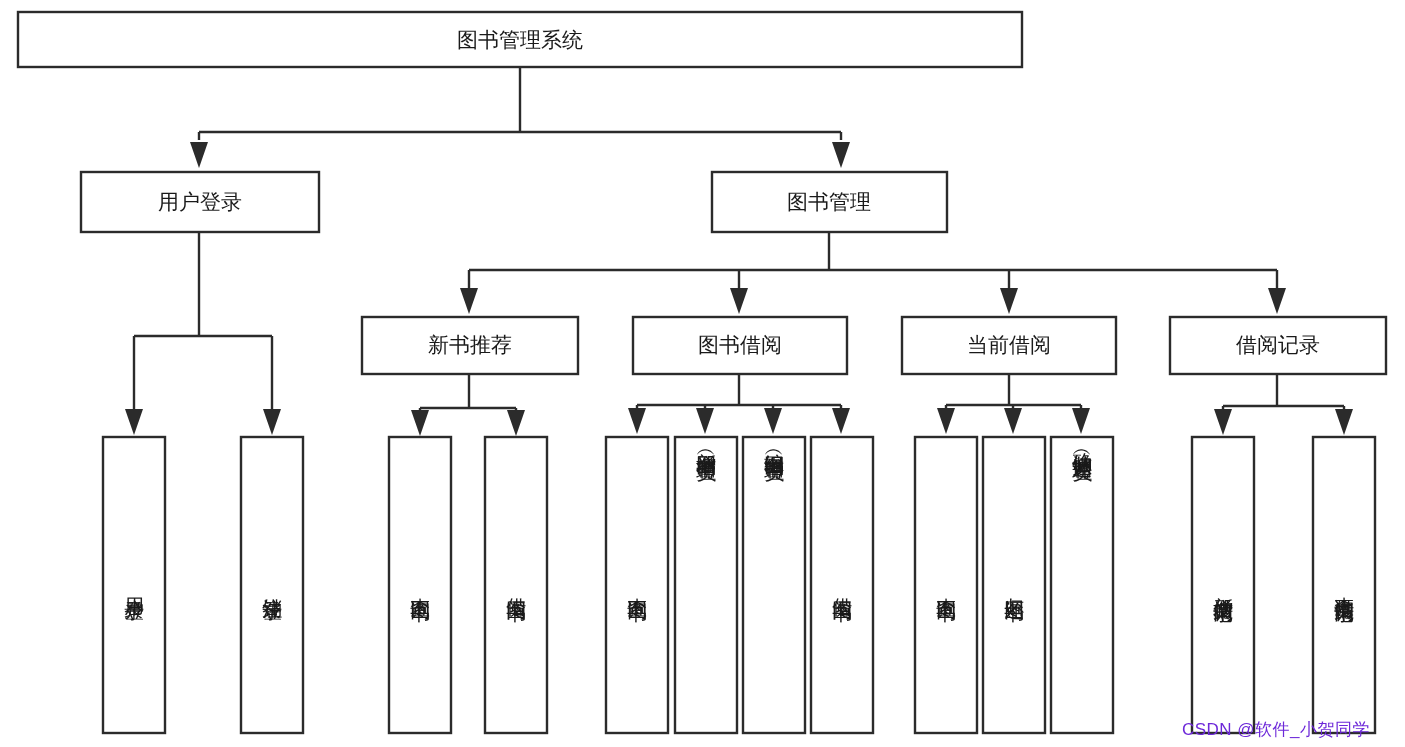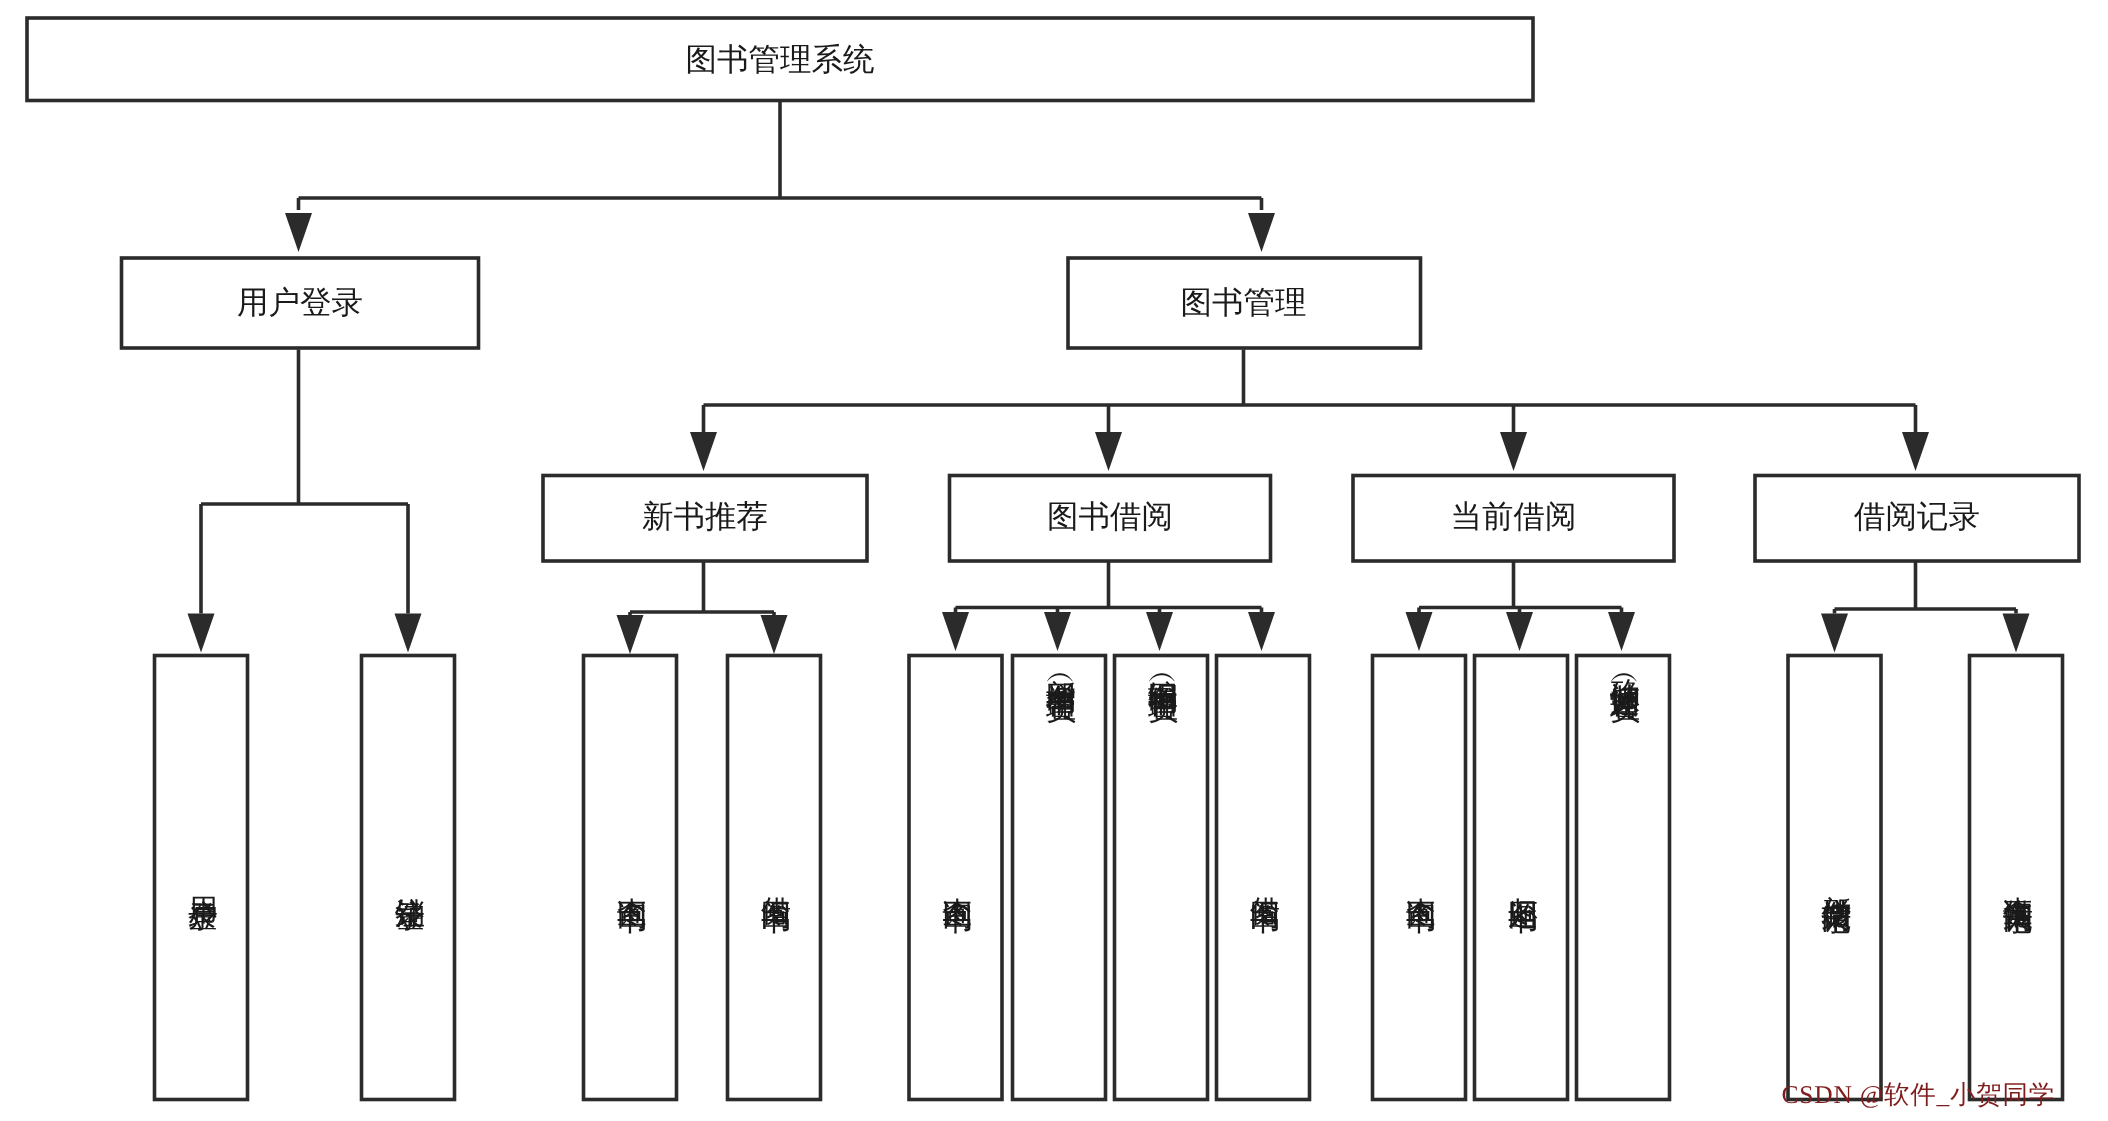--- a/index.html
+++ b/index.html
@@ -45,23 +45,23 @@
     fill: none;
   }
   .arrow-head {
     fill: #2b2b2b;
     stroke: none;
   }
   .watermark {
     position: absolute;
     right: 10px;
     bottom: 6px;
-    font-family: Liberation Serif, serif;
+    font-family: Liberation Sans, sans-serif;
     font-size: 17px;
-    color: #7f1d1d;
+    color: #6d28d9;
     letter-spacing: 0.5px;
     white-space: nowrap;
     user-select: none;
   }
   .vtext-cell {
     position: absolute;
     display: flex;
     align-items: center;
     justify-content: center;
     pointer-events: none;

